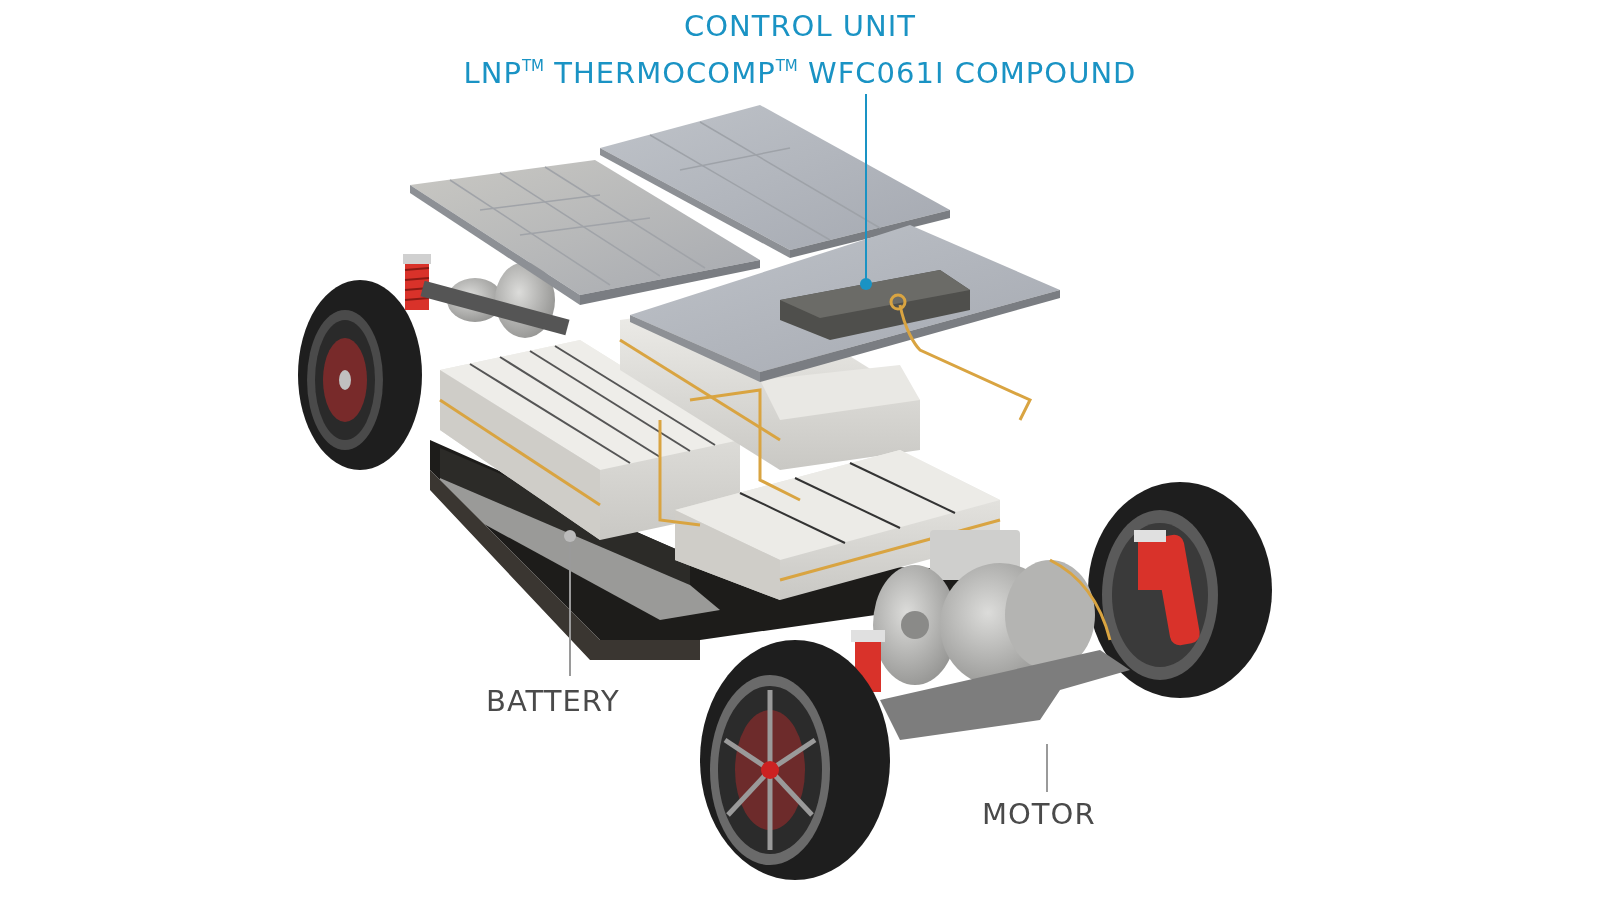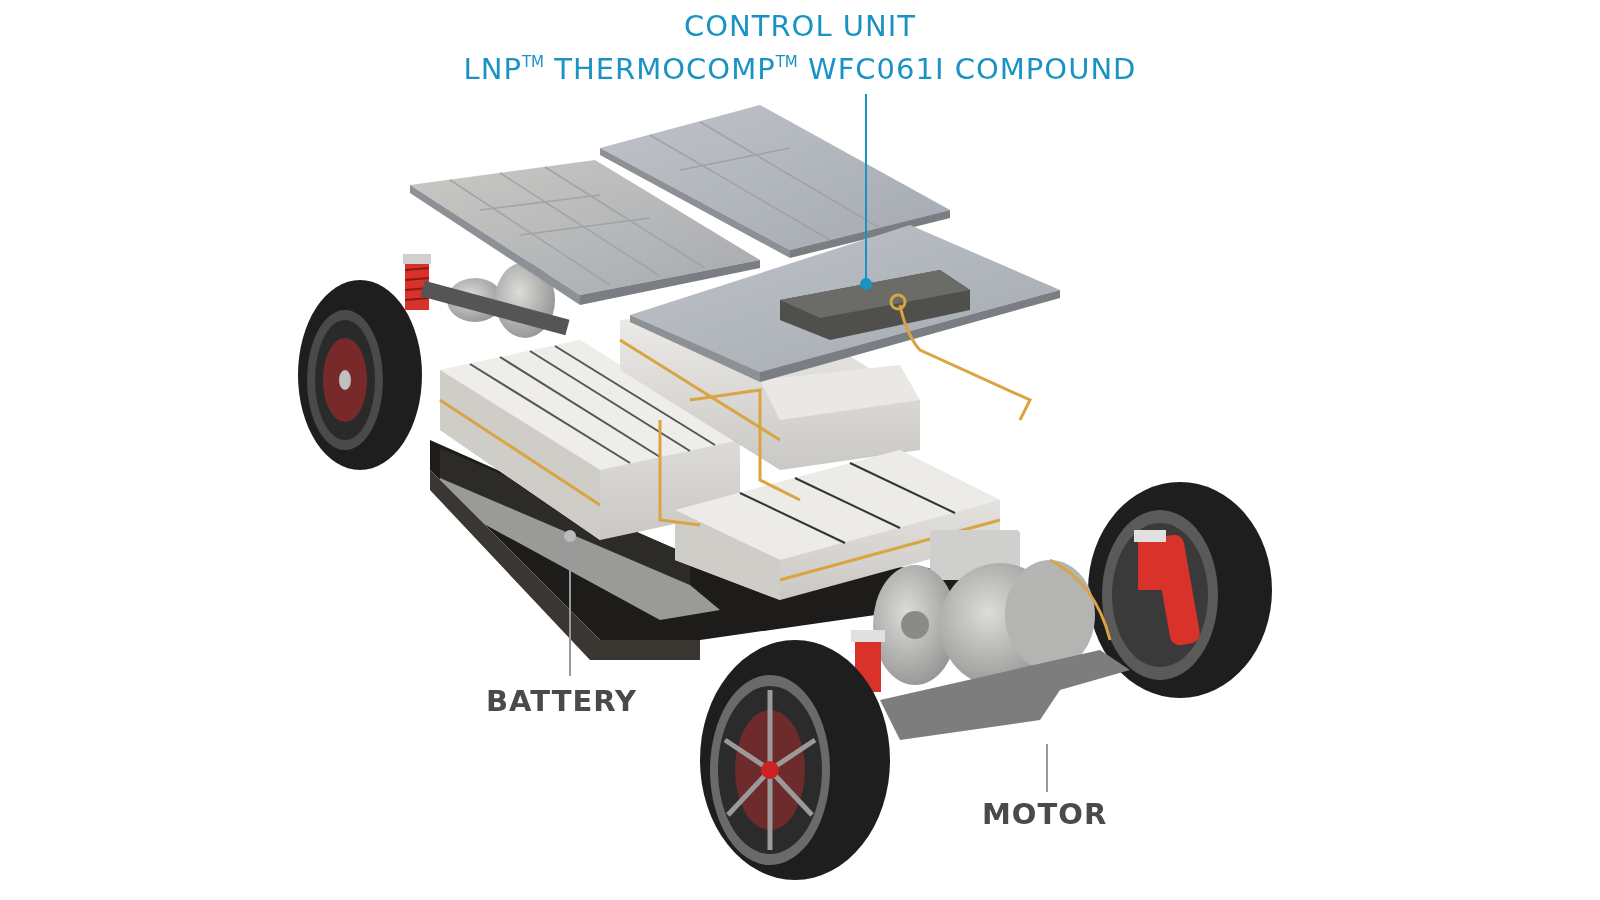--- a/index.html
+++ b/index.html
@@ -1,21 +1,21 @@
 <!DOCTYPE html>
 <html><head>
 <meta charset="utf-8">
 <style>
   html, body { margin: 0; padding: 0; background: #ffffff; }
   body { width: 1600px; height: 900px; position: relative; overflow: hidden; font-family: "DejaVu Sans", sans-serif; }
   .stage { position: absolute; left: 0; top: 0; width: 1600px; height: 900px; }
-  .label { position: absolute; font-family: "DejaVu Sans", sans-serif; letter-spacing: 1px; white-space: nowrap; font-weight: bold; }
+  .label { position: absolute; font-family: "DejaVu Sans", sans-serif; letter-spacing: 1px; white-space: nowrap; }
   .cu-wrap { position: absolute; left: 400px; top: 6px; width: 800px; text-align: center; }
   .cu-wrap .l1 { font-size: 29px; color: #1a93c4; letter-spacing: 1px; line-height: 40px; }
-  .cu-wrap .l2 { font-size: 29px; color: #1a93c4; letter-spacing: 1px; line-height: 32px; }
+  .cu-wrap .l2 { font-size: 29px; color: #1a93c4; letter-spacing: 1px; line-height: 40px; }
   .tm { font-size: 15px; vertical-align: 12px; letter-spacing: 0; }
   .battery-label { left: 486px; top: 684px; font-size: 29px; color: #4a4a4a; }
   .motor-label { left: 982px; top: 797px; font-size: 29px; color: #4a4a4a; text-align: right; }
 </style>
 </head>
 <body>
 
 <div class="stage">
   <svg width="1600" height="900" viewBox="0 0 1600 900">
     <defs>

